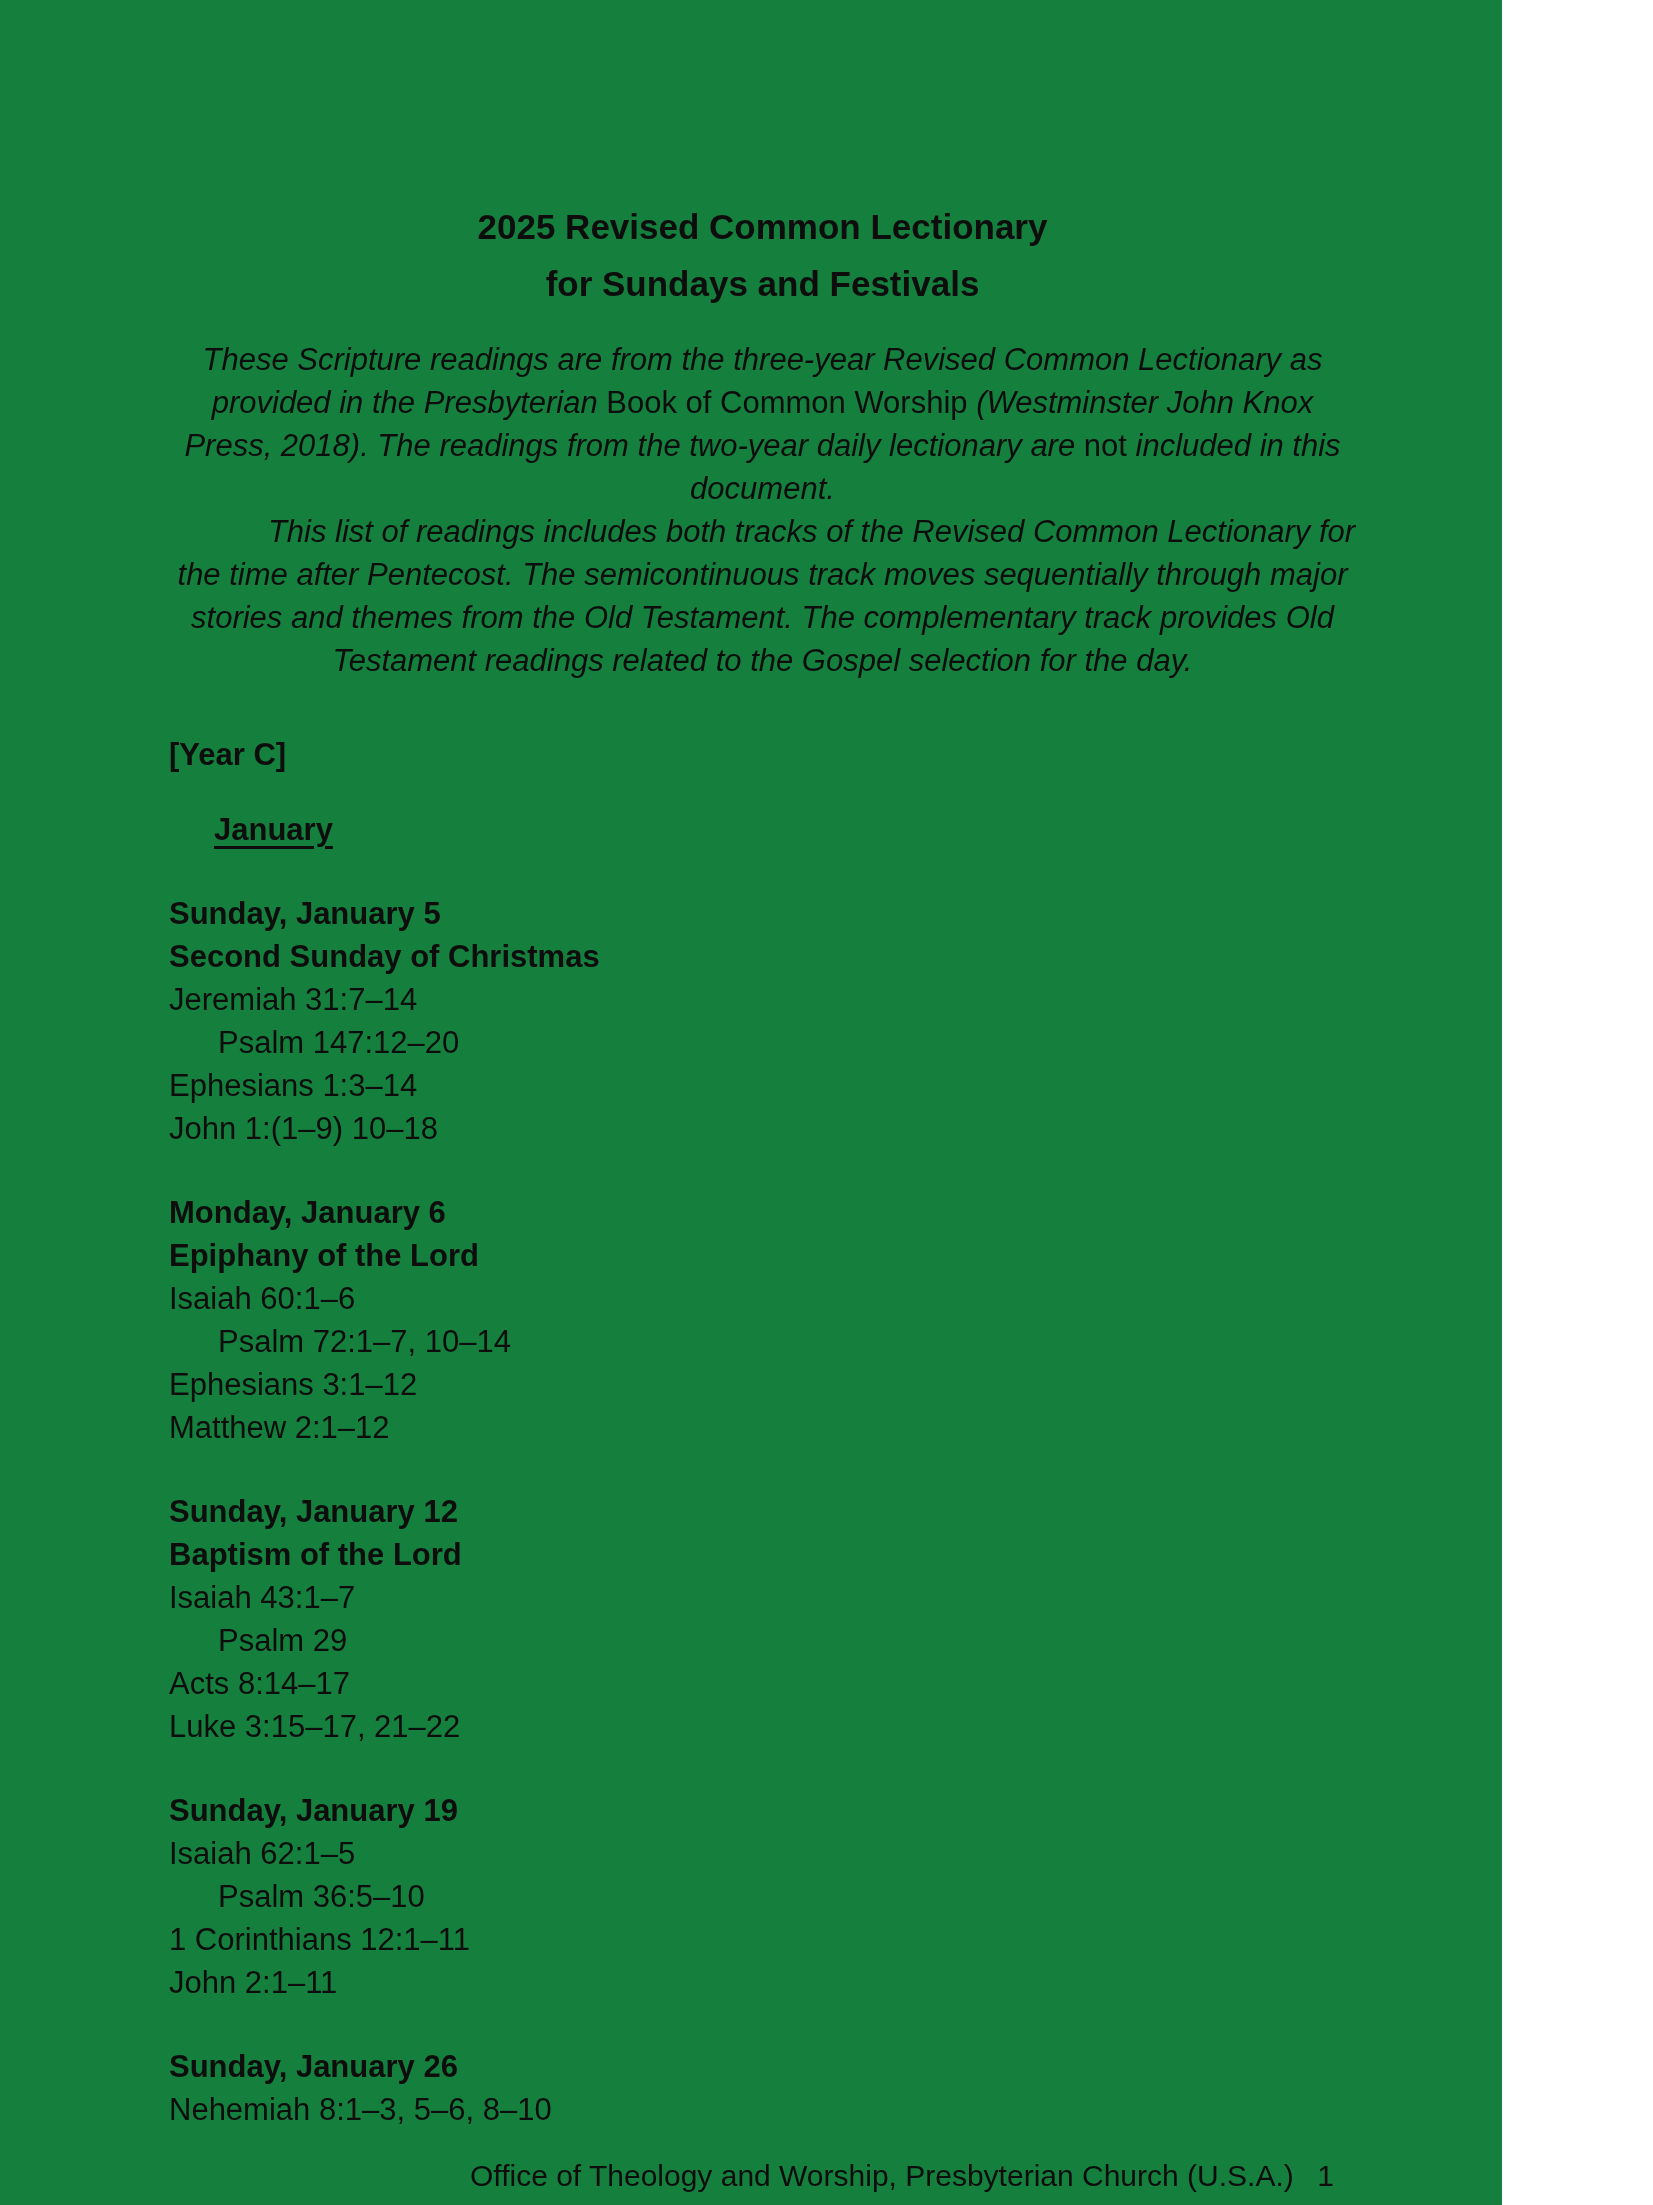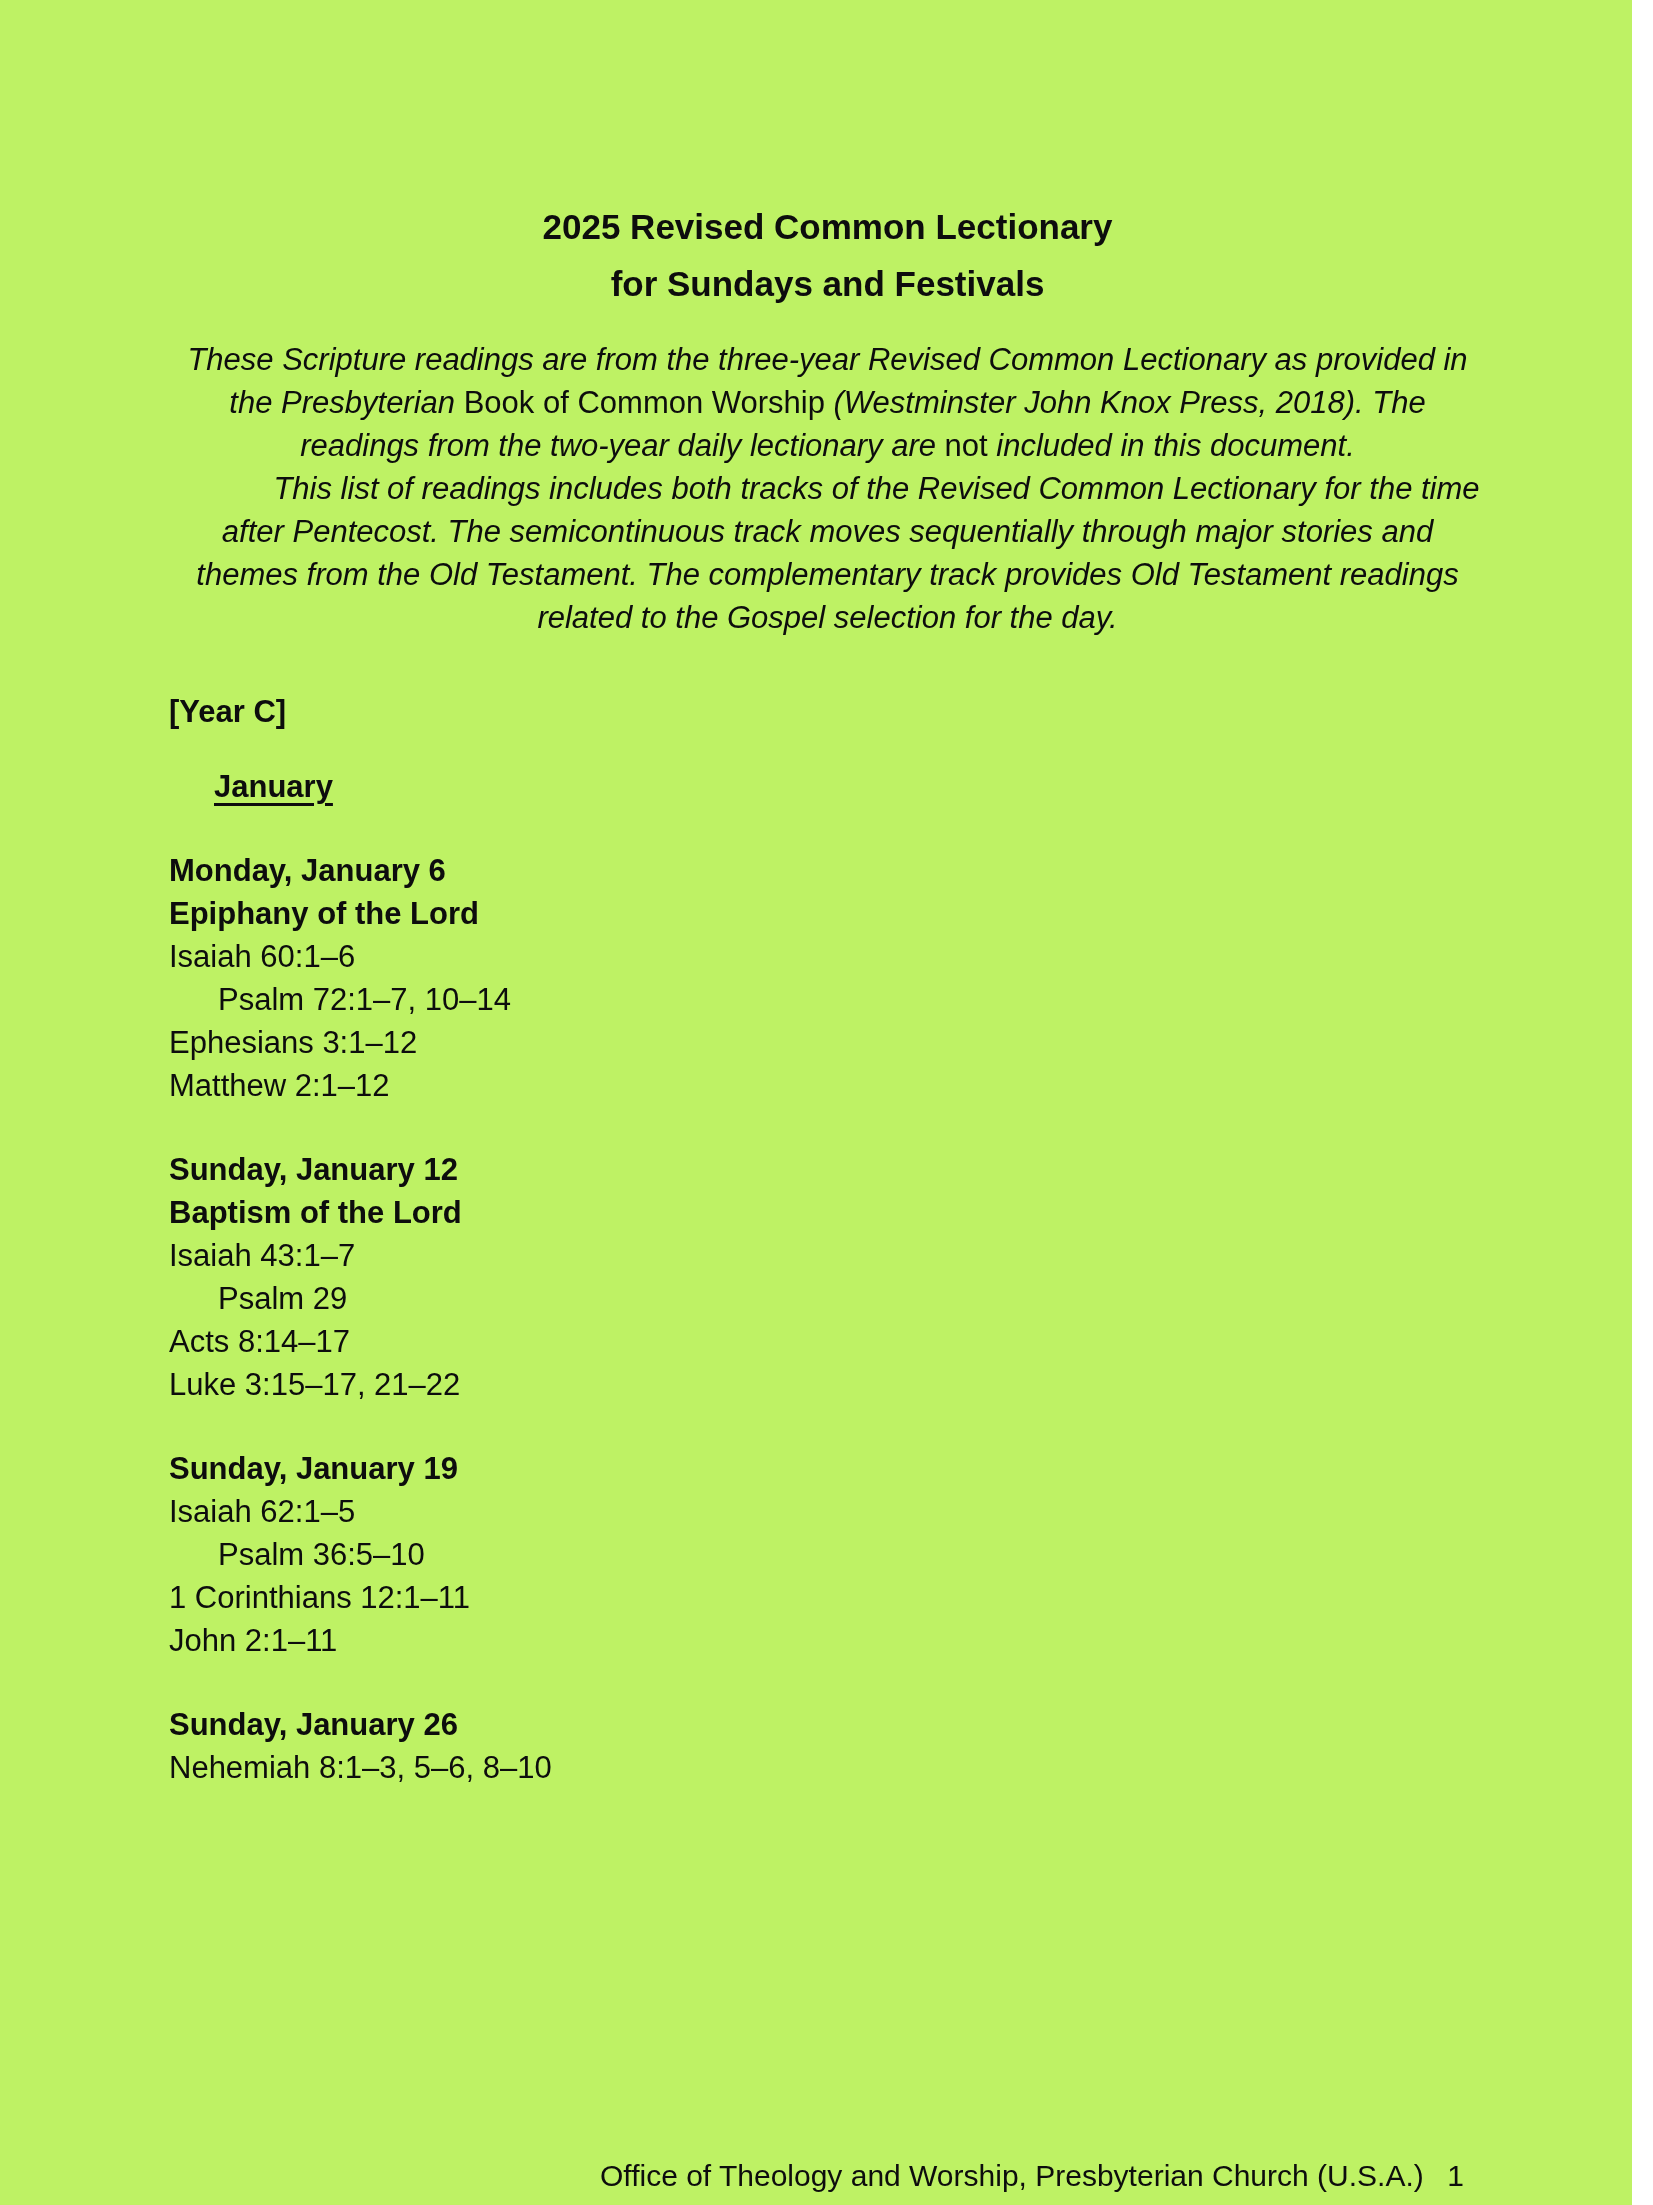--- a/index.html
+++ b/index.html
@@ -2,23 +2,23 @@
 <html style="font-size:12.6px"><head>
 <meta charset="utf-8">
 <style>
   html, body {
     margin: 0;
     padding: 0;
     background: #ffffff;
   }
   .page {
     position: relative;
-    width: 1632px;
+    width: 1502px;
     height: 2205px;
-    background: #bef264;
+    background: #15803d;
     box-sizing: border-box;
     padding: 198px 146px 15px 169px;
     font-family: "Liberation Sans", sans-serif;
     font-size: 31px;
     line-height: 43px;
     color: #0d0d0d;
     overflow: hidden;
   }
   p { margin: 0; }
   .title {
@@ -74,20 +74,28 @@
     <p class="intro-p1"><span>These Scripture readings are from the three-year Revised Common Lectionary as provided in the Presbyterian </span><span class="upright">Book of Common Worship </span><span>(Westminster John Knox Press, 2018). The readings from the two-year daily lectionary are </span><span class="upright">not</span><span> included in this document.</span></p>
     <p class="intro-p2">This list of readings includes both tracks of the Revised Common Lectionary for the time after Pentecost. The semicontinuous track moves sequentially through major stories and themes from the Old Testament. The complementary track provides Old Testament readings related to the Gospel selection for the day.</p>
   </div>
 
   <p class="year-heading">[Year C]</p>
 
   <p class="month-heading">January</p>
 
   <div id="entries">
       <div class="entry">
+        <p class="entry-date">Sunday, January 5</p>
+        <p class="entry-feast">Second Sunday of Christmas</p>
+        <p class="reading">Jeremiah 31:7–14</p>
+        <p class="reading indent">Psalm 147:12–20</p>
+        <p class="reading">Ephesians 1:3–14</p>
+        <p class="reading">John 1:(1–9) 10–18</p>
+      </div>
+      <div class="entry">
         <p class="entry-date">Monday, January 6</p>
         <p class="entry-feast">Epiphany of the Lord</p>
         <p class="reading">Isaiah 60:1–6</p>
         <p class="reading indent">Psalm 72:1–7, 10–14</p>
         <p class="reading">Ephesians 3:1–12</p>
         <p class="reading">Matthew 2:1–12</p>
       </div>
       <div class="entry">
         <p class="entry-date">Sunday, January 12</p>
         <p class="entry-feast">Baptism of the Lord</p>

